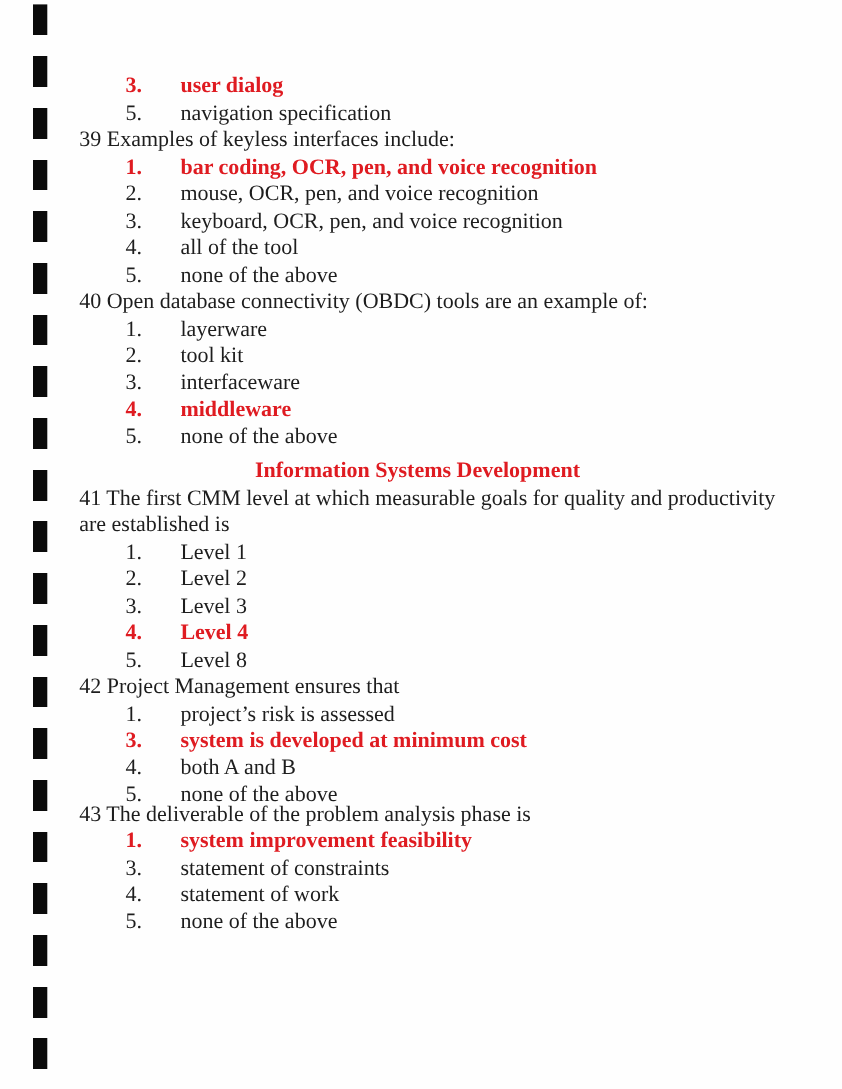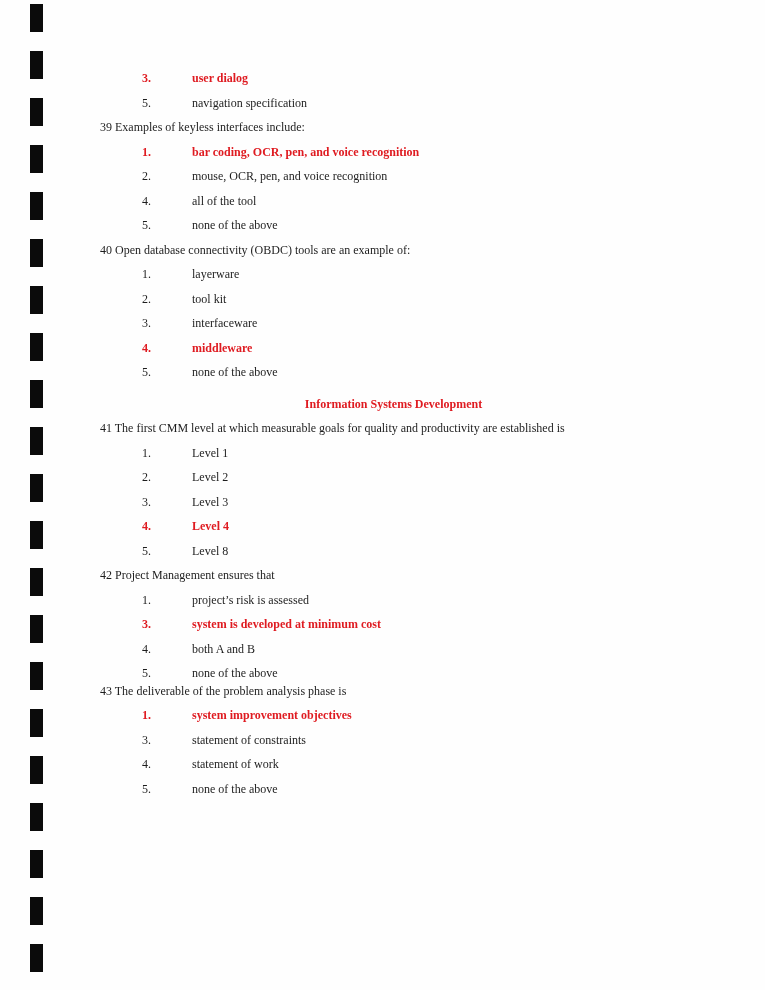--- a/index.html
+++ b/index.html
@@ -13,22 +13,22 @@
   }
   .edge-marks {
     position:absolute;
     left:30px; top:4px; width:13px; height:968px;
     background:repeating-linear-gradient(180deg,
       #0b0b0b 0px, #0b0b0b 28px,
       transparent 28px, transparent 47px);
   }
   .content {
     position:absolute;
-    left:100px; top:66px; right:38px;
-    font-size:12px;
+    left:72px; top:66px; right:38px;
+    font-size:20px;
     line-height:24.5px;
   }
   .q { margin:0; }
   .q.tight { margin-top:-7px; }
   .opt { margin-left:42px; }
   .opt .num { display:inline-block; width:50px; }
   .red { color:var(--accent, #df1b21); font-weight:bold; }
   .heading {
     margin:7px -48px 0 -88px;
     text-align:center;
@@ -50,20 +50,23 @@
     <div class="opt">
       <span class="num">5.</span><span class="txt">navigation specification</span>
     </div>
 
     <div class="q">39 Examples of keyless interfaces include:</div>
     <div class="opt">
       <span class="num red">1.</span><span class="txt red">bar coding, OCR, pen, and voice recognition</span>
     </div>
     <div class="opt">
       <span class="num">2.</span><span class="txt">mouse, OCR, pen, and voice recognition</span>
+    </div>
+    <div class="opt">
+      <span class="num">3.</span><span class="txt">keyboard, OCR, pen, and voice recognition</span>
     </div>
     <div class="opt">
       <span class="num">4.</span><span class="txt">all of the tool</span>
     </div>
     <div class="opt">
       <span class="num">5.</span><span class="txt">none of the above</span>
     </div>
 
     <div class="q">40 Open database connectivity (OBDC) tools are an example of:</div>
     <div class="opt">
@@ -110,21 +113,21 @@
     </div>
     <div class="opt">
       <span class="num">4.</span><span class="txt">both A and B</span>
     </div>
     <div class="opt">
       <span class="num">5.</span><span class="txt">none of the above</span>
     </div>
 
     <div class="q tight">43 The deliverable of the problem analysis phase is</div>
     <div class="opt">
-      <span class="num red">1.</span><span class="txt red">system improvement objectives</span>
+      <span class="num red">1.</span><span class="txt red">system improvement feasibility</span>
     </div>
     <div class="opt">
       <span class="num">3.</span><span class="txt">statement of constraints</span>
     </div>
     <div class="opt">
       <span class="num">4.</span><span class="txt">statement of work</span>
     </div>
     <div class="opt">
       <span class="num">5.</span><span class="txt">none of the above</span>
     </div>

